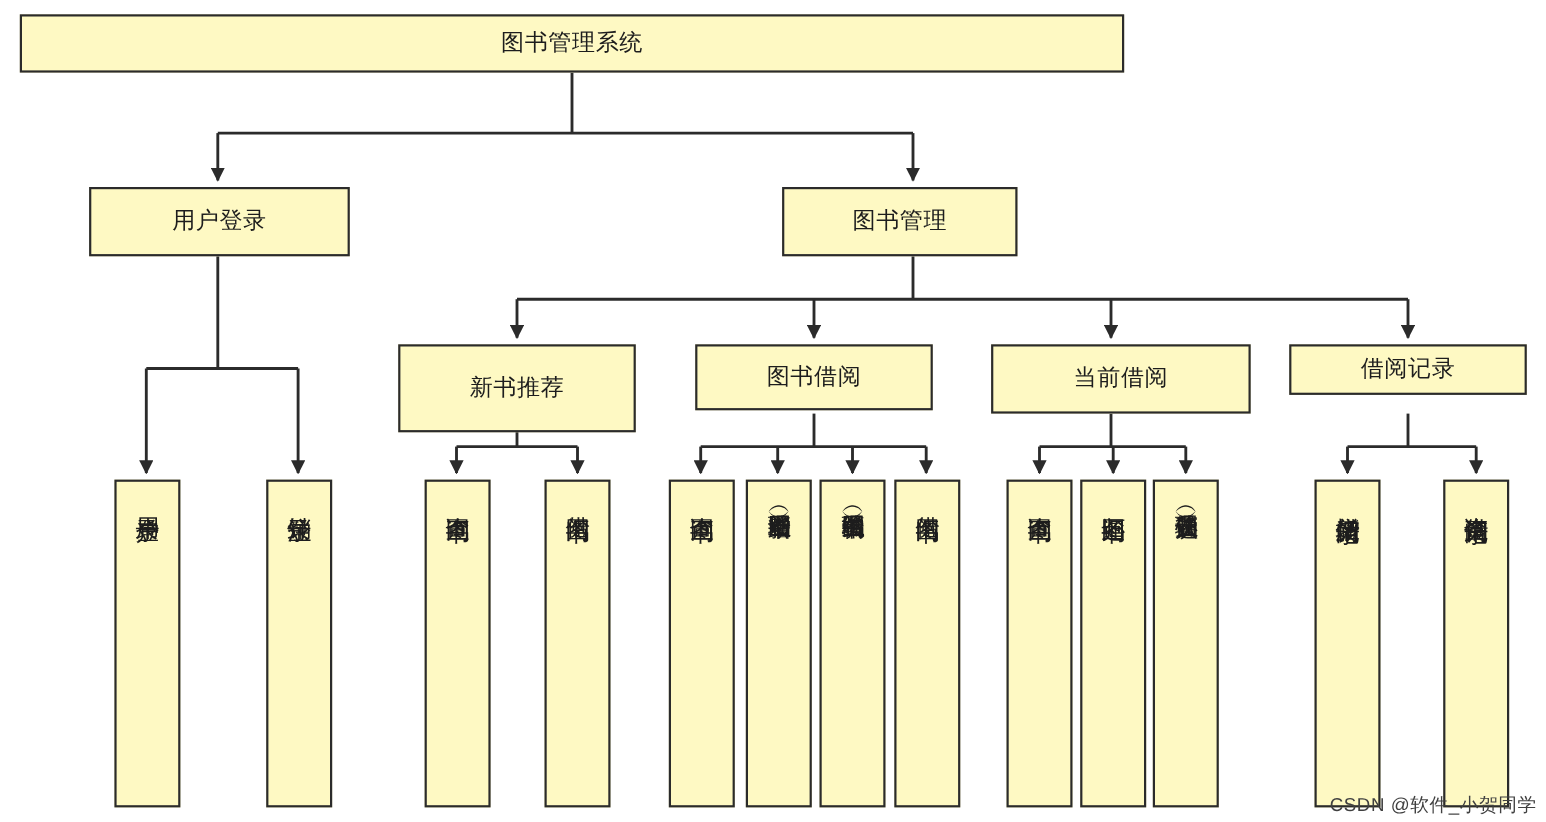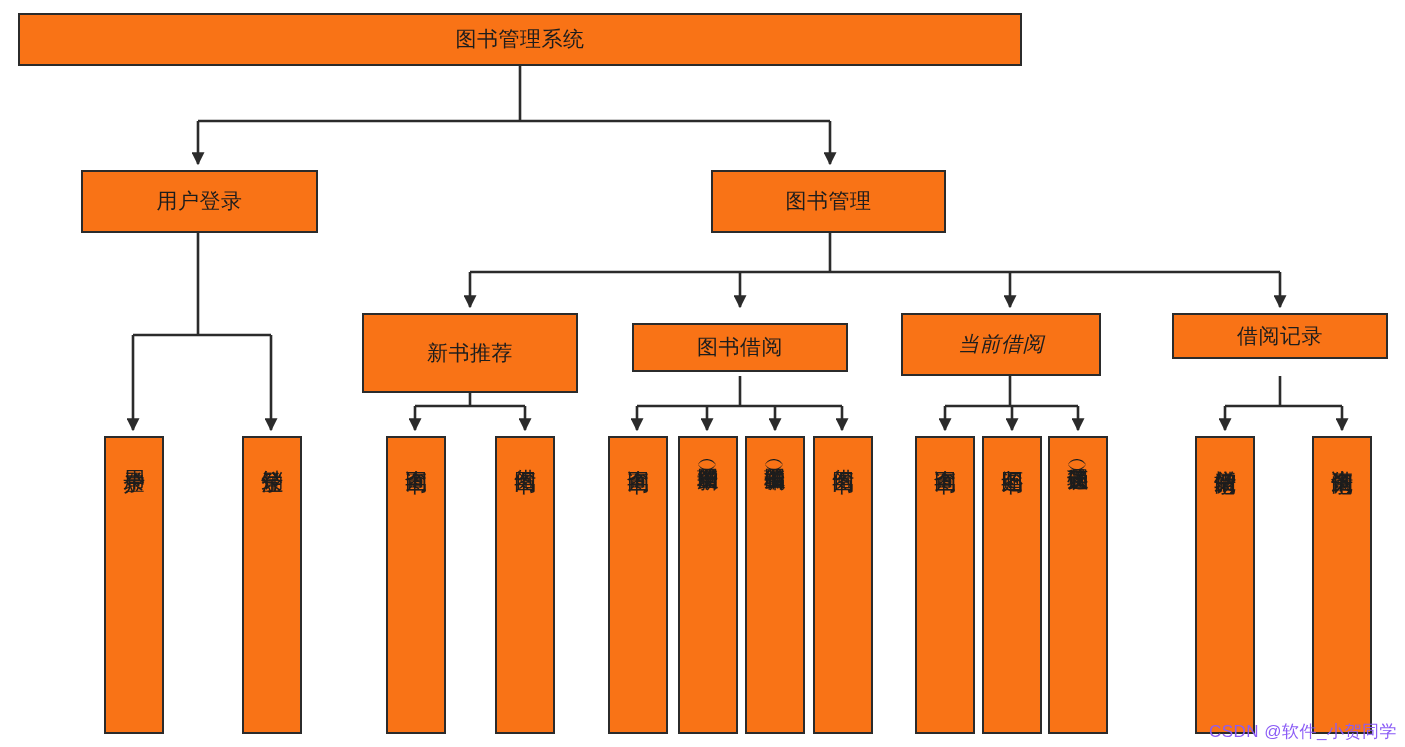--- a/index.html
+++ b/index.html
@@ -22,21 +22,21 @@
     position: absolute;
     left: 0;
     top: 0;
     width: 1405px;
     height: 747px;
     pointer-events: none;
   }
   .node {
     position: absolute;
     box-sizing: border-box;
-    background: #f97316;
+    background: #fef9c3;
     border: 2px solid #2b2b2b;
     display: flex;
     align-items: center;
     justify-content: center;
     color: #1d1d1d;
     z-index: 2;
   }
   .node-label {
     font-size: 21px;
     line-height: 1.15;
@@ -60,21 +60,21 @@
   }
   .node.vertical.tall-label .node-label {
     font-size: 21px;
     letter-spacing: 0px;
   }
   #watermark {
     position: absolute;
     right: 8px;
     bottom: 4px;
     font-size: 17px;
-    color: #8b5cf6;
+    color: #404040;
     letter-spacing: 0.5px;
     z-index: 5;
     white-space: nowrap;
   }
 </style>
 </head>
 <body>
 
 <div id="diagram-root">
 
@@ -129,33 +129,33 @@
   </svg>
 
   <div class="node" style="left:18px; top:13px; width:1004px; height:53px;">
     <span class="node-label">图书管理系统</span>
   </div>
 
   <div class="node" style="left:81px; top:170px; width:237px; height:63px;">
     <span class="node-label">用户登录</span>
   </div>
 
-  <div class="node" style="left:711px; top:170px; width:235px; height:63px;">
+  <div class="node" style="left:711px; top:170px; width:214px; height:63px;">
     <span class="node-label">图书管理</span>
   </div>
 
   <div class="node" style="left:362px; top:313px; width:216px; height:80px;">
     <span class="node-label">新书推荐</span>
   </div>
 
-  <div class="node" style="left:632px; top:323px; width:216px; height:49px;">
+  <div class="node" style="left:632px; top:313px; width:216px; height:60px;">
     <span class="node-label">图书借阅</span>
   </div>
 
-  <div class="node" style="left:901px; top:313px; width:200px; height:63px;font-style:italic;">
+  <div class="node" style="left:901px; top:313px; width:236px; height:63px;">
     <span class="node-label">当前借阅</span>
   </div>
 
   <div class="node" style="left:1172px; top:313px; width:216px; height:46px;">
     <span class="node-label">借阅记录</span>
   </div>
 
   <div class="node vertical" style="left:104px; top:436px; width:60px; height:298px;">
     <span class="node-label">用户登录</span>
   </div>

